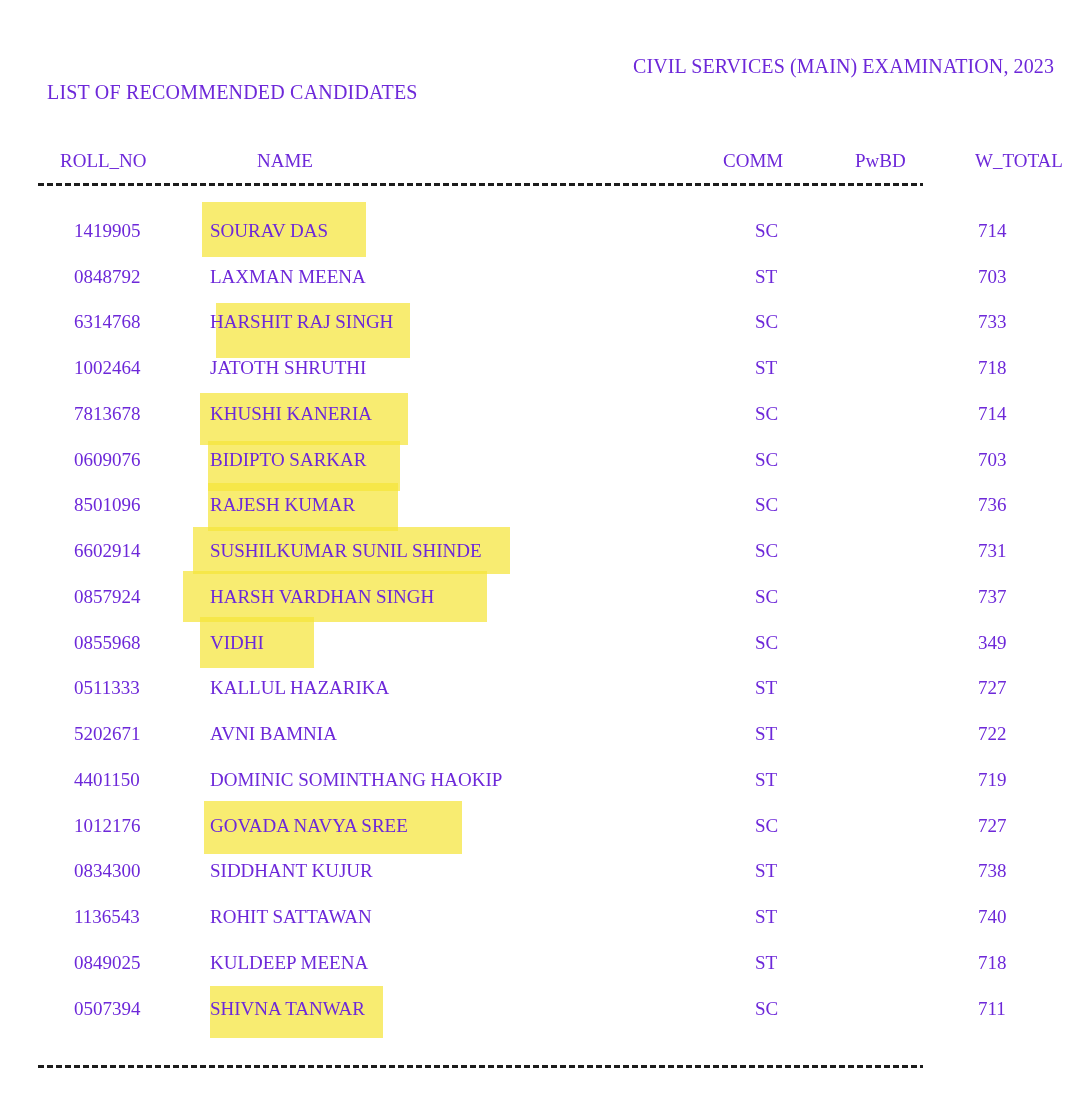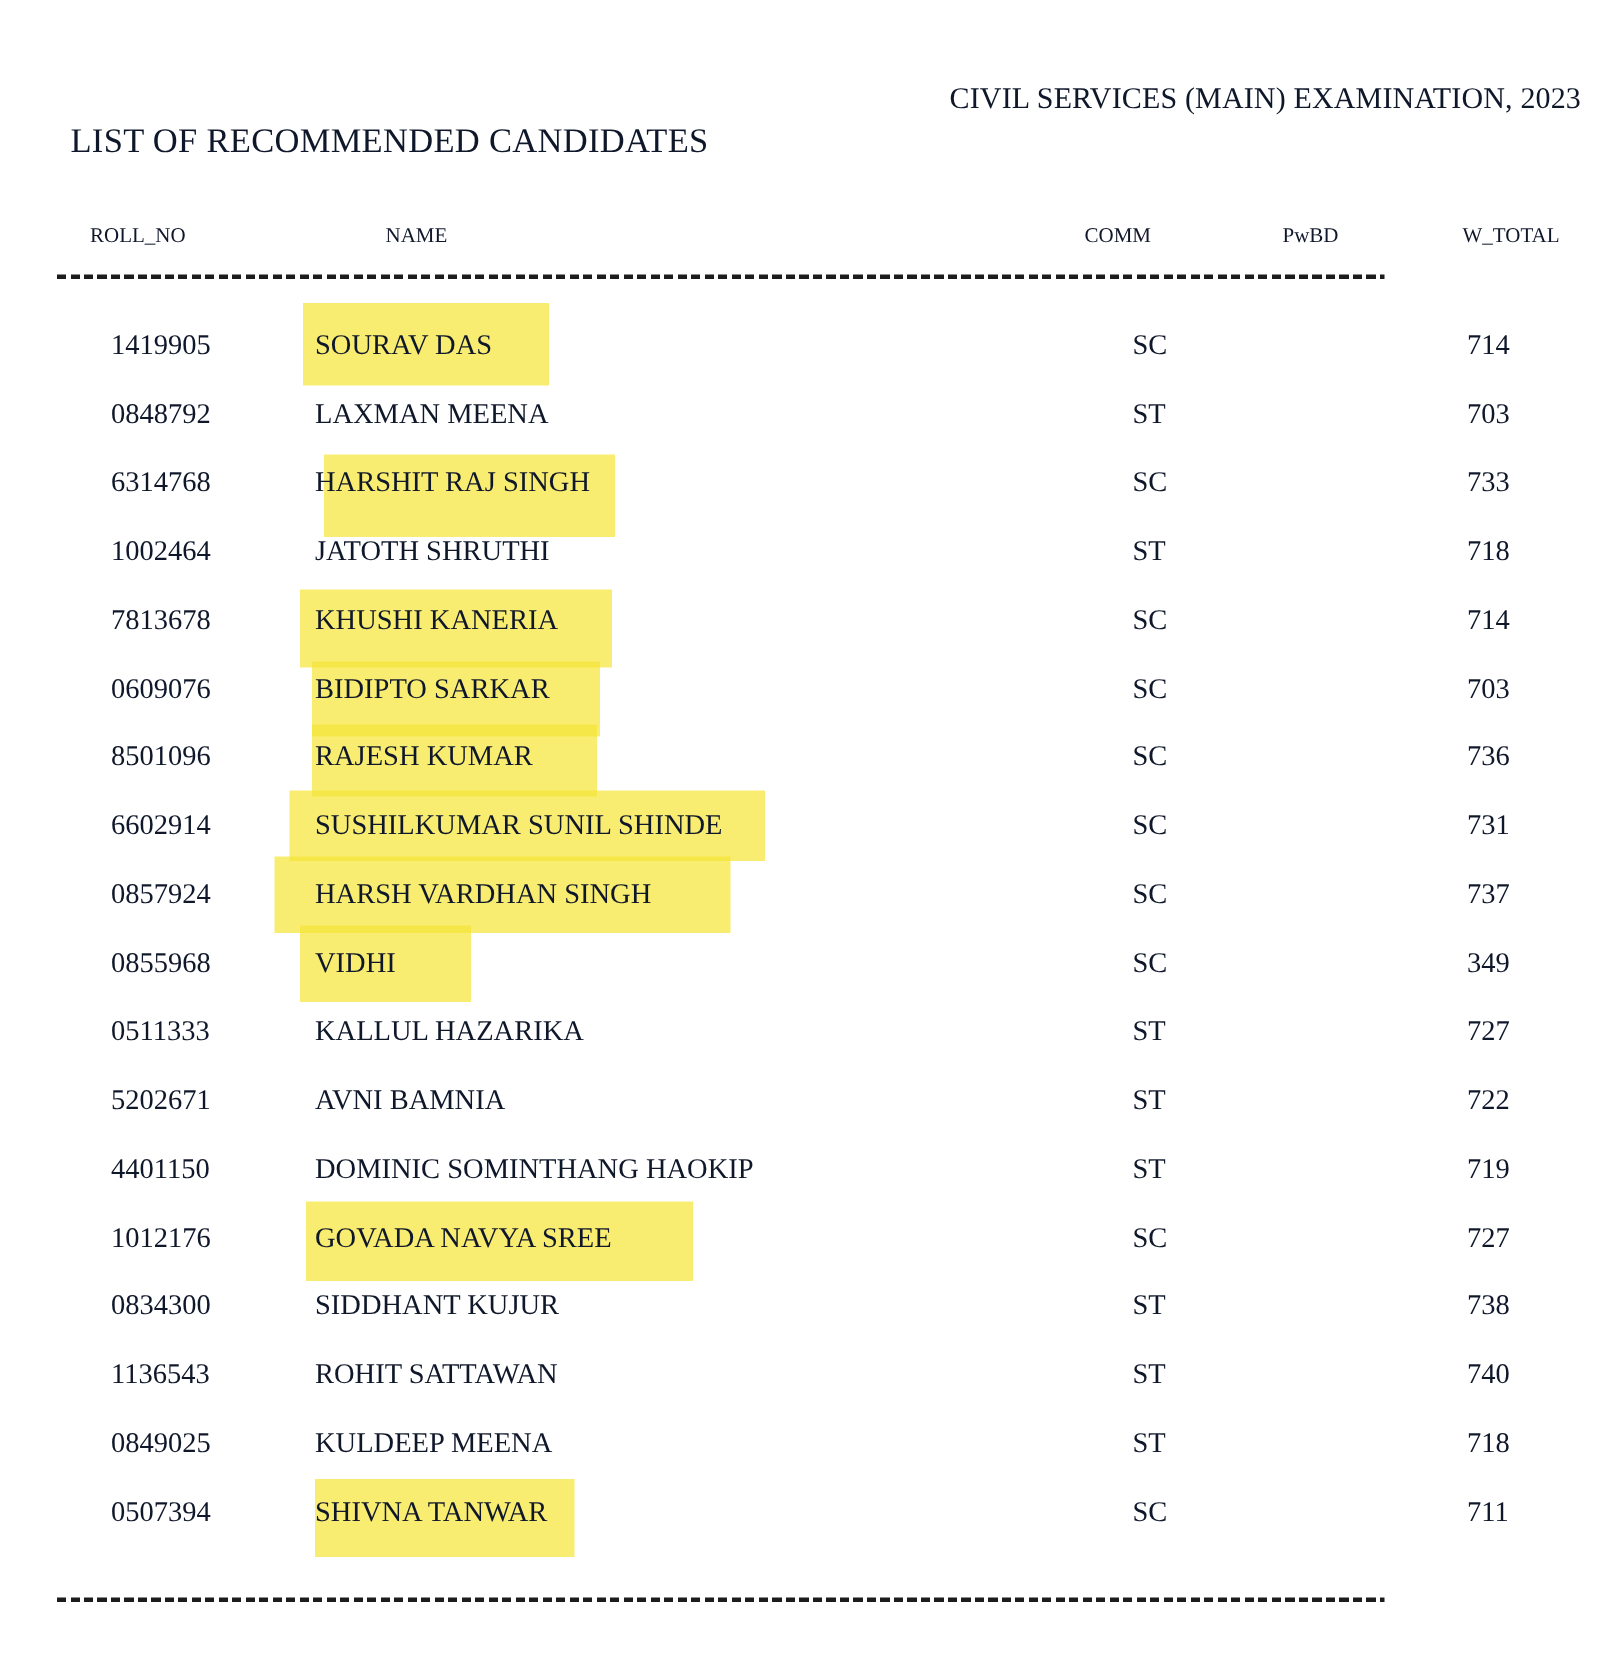--- a/index.html
+++ b/index.html
@@ -2,43 +2,43 @@
 <html><head>
 <meta charset="utf-8">
 <style>
   html,body { margin:0; padding:0; background:#ffffff; }
   .page {
     position: relative;
     width: 1080px;
     height: 1120px;
     background: #ffffff;
     font-family: "Liberation Serif", "DejaVu Serif", serif;
-    color: #0f172a;
+    color: #6d28d9;
     overflow: hidden;
   }
   .exam-title {
     position: absolute;
     top: 55px;
     right: 26px;
     font-size: 20px;
     letter-spacing: 0.1px;
     white-space: nowrap;
   }
   .list-title {
     position: absolute;
     top: 81px;
     left: 47px;
-    font-size: 23px;
+    font-size: 20px;
     letter-spacing: 0.2px;
     white-space: nowrap;
   }
   .col-headers span {
     position: absolute;
     top: 150px;
-    font-size: 14px;
+    font-size: 19px;
     white-space: nowrap;
   }
   .h-roll   { left: 60px; }
   .h-name   { left: 257px; }
   .h-comm   { left: 723px; text-align: center; }
   .h-pwbd   { left: 855px; }
   .h-wtotal { left: 975px; }
   .dashed-line {
     position: absolute;
     left: 38px;

